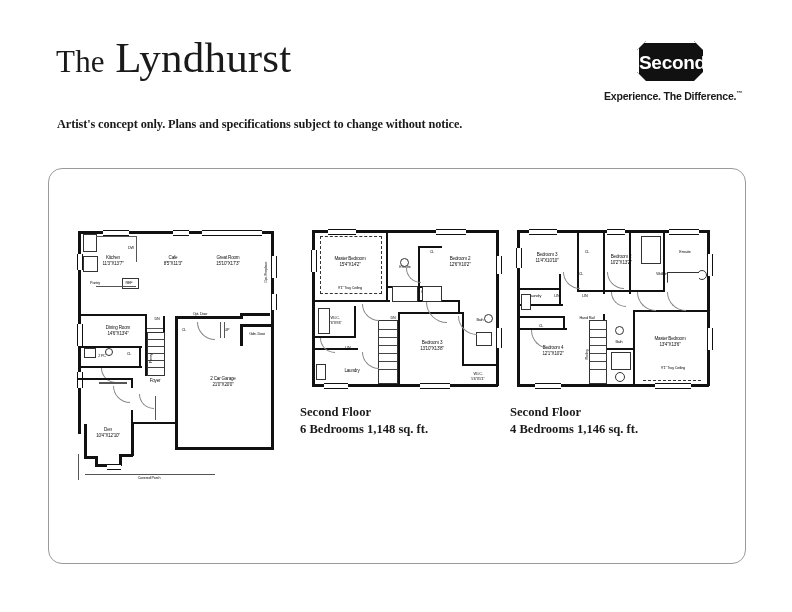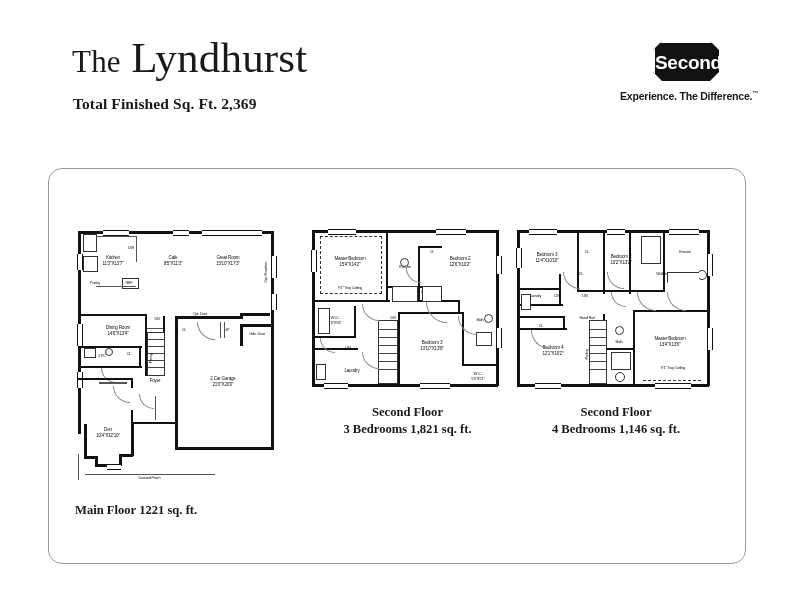--- a/index.html
+++ b/index.html
@@ -1,20 +1,20 @@
 <!DOCTYPE html>
 <html><head>
 <meta charset="utf-8">
 <style>
   html,body{margin:0;padding:0;background:#ffffff;}
   body{width:792px;height:612px;position:relative;overflow:hidden;
        font-family:"Liberation Serif",serif;color:#1a1a1a;}
 
   
-  #header{position:absolute;left:16px;top:0;width:684px;height:160px;}
+  #header{position:absolute;left:0;top:0;width:684px;height:160px;}
   #title{position:absolute;left:56px;top:36px;font-size:41px;line-height:1;
          letter-spacing:.2px;font-weight:400;white-space:nowrap;}
   #title .the{font-size:31px;}
   #title .name{font-size:43px;}
   #sqft{position:absolute;left:57px;top:95px;font-size:15.5px;font-weight:700;
         letter-spacing:.1px;white-space:nowrap;}
   #disc1{position:absolute;left:57px;top:117px;font-size:12.3px;font-weight:700;
          letter-spacing:-.1px;white-space:nowrap;}
   #disc2{position:absolute;left:57px;top:135px;font-size:12.3px;font-weight:700;
          letter-spacing:-.1px;white-space:nowrap;}
@@ -31,21 +31,21 @@
        font-family:"Liberation Sans",sans-serif;font-size:10.6px;font-weight:700;
        color:#1a1a1a;letter-spacing:-.25px;white-space:nowrap;}
   #tagline sup{font-size:6px;vertical-align:super;}
 
   
   #frame{position:absolute;left:48px;top:168px;width:696px;height:394px;
          border:1.1px solid #9a9a9a;border-radius:14px;background:#fff;}
 
   
   .plan{position:absolute;}
-  .caption{position:absolute;text-align:center;font-size:12.6px;font-weight:700;
+  .caption{position:absolute;font-size:12.6px;font-weight:700;
            line-height:1.35;white-space:nowrap;}
 
   
   .wall{position:absolute;background:#111;}
   .thin{position:absolute;background:#555;}
   .dash{position:absolute;border:1px dashed #333;}
   .lbl{position:absolute;font-size:4.6px;line-height:1.22;text-align:center;
        font-family:"Liberation Sans",sans-serif;color:#111;white-space:nowrap;
        transform:translateX(-50%);letter-spacing:-.2px;}
   .lbl.tiny{font-size:3.8px;}
@@ -62,21 +62,21 @@
 </head>
 <body>
 
 <div id="header">
 
   <div id="title">
     <span class="the">The</span>
     <span class="name">Lyndhurst</span>
   </div>
 
-  <div id="sqft">Total Finished Sq. Ft. 2,369</div>
+  <div id="disc1">Artist's concept only.  Plans and specifications subject to change without notice.</div>
 
   <div id="logo-badge">
     <div id="logo-text">Second</div>
   </div>
   <div id="tagline"><span>Experience. The Difference.</span><sup>™</sup></div>
 </div>
 
 <div id="frame"></div>
 
 <div class="plan" id="plan-main" style="left:75px;top:228px;width:220px;height:260px;">
@@ -185,21 +185,20 @@
   </div>
 
   <div class="thin" style="left:10px;top:246px;width:130px;height:1px;"></div>
   <div class="lbl tiny" style="left:74px;top:248px;">Covered Porch</div>
   <div class="thin" style="left:3px;top:226px;width:1px;height:26px;"></div>
 
   <div class="lbl" style="left:148px;top:148px;">
     <span>2 Car Garage</span><br><span>21'0"X20'0"</span>
   </div>
 
-  <div class="caption" style="left:0px;top:274px;width:200px;text-align:left;">Main Floor 1221 sq. ft.</div>
 </div>
 
 <div class="plan" id="plan-second-three" style="left:310px;top:228px;width:195px;height:160px;">
 
   <div class="wall" style="left:2px;top:2px;width:186px;height:2.6px;"></div>
   <div class="wall" style="left:2px;top:2px;width:2.6px;height:156px;"></div>
   <div class="wall" style="left:186px;top:2px;width:2.6px;height:156px;"></div>
   <div class="wall" style="left:2px;top:156px;width:186px;height:2.6px;"></div>
 
   <div class="wall" style="left:76px;top:2px;width:2.2px;height:72px;"></div>
@@ -273,21 +272,21 @@
 
   <div class="swing" style="left:52px;top:76px;width:16px;height:16px;"></div>
   <div class="swing" style="left:96px;top:40px;width:14px;height:14px;"></div>
   <div class="swing" style="left:116px;top:74px;width:20px;height:20px;"></div>
   <div class="swing" style="left:148px;top:88px;width:18px;height:18px;"></div>
   <div class="swing" style="left:52px;top:124px;width:16px;height:16px;"></div>
   <div class="swing" style="left:10px;top:110px;width:14px;height:14px;"></div>
 
   <div class="caption" style="left:-10px;top:176px;width:215px;">
     <span>Second Floor</span><br>
-    <span>3 Bedrooms 1,821 sq. ft.</span>
+    <span>6 Bedrooms 1,148 sq. ft.</span>
   </div>
 </div>
 
 <div class="plan" id="plan-second-four" style="left:515px;top:228px;width:200px;height:160px;">
 
   <div class="wall" style="left:2px;top:2px;width:192px;height:2.6px;"></div>
   <div class="wall" style="left:2px;top:2px;width:2.6px;height:156px;"></div>
   <div class="wall" style="left:192px;top:2px;width:2.6px;height:156px;"></div>
   <div class="wall" style="left:2px;top:156px;width:192px;height:2.6px;"></div>
 

